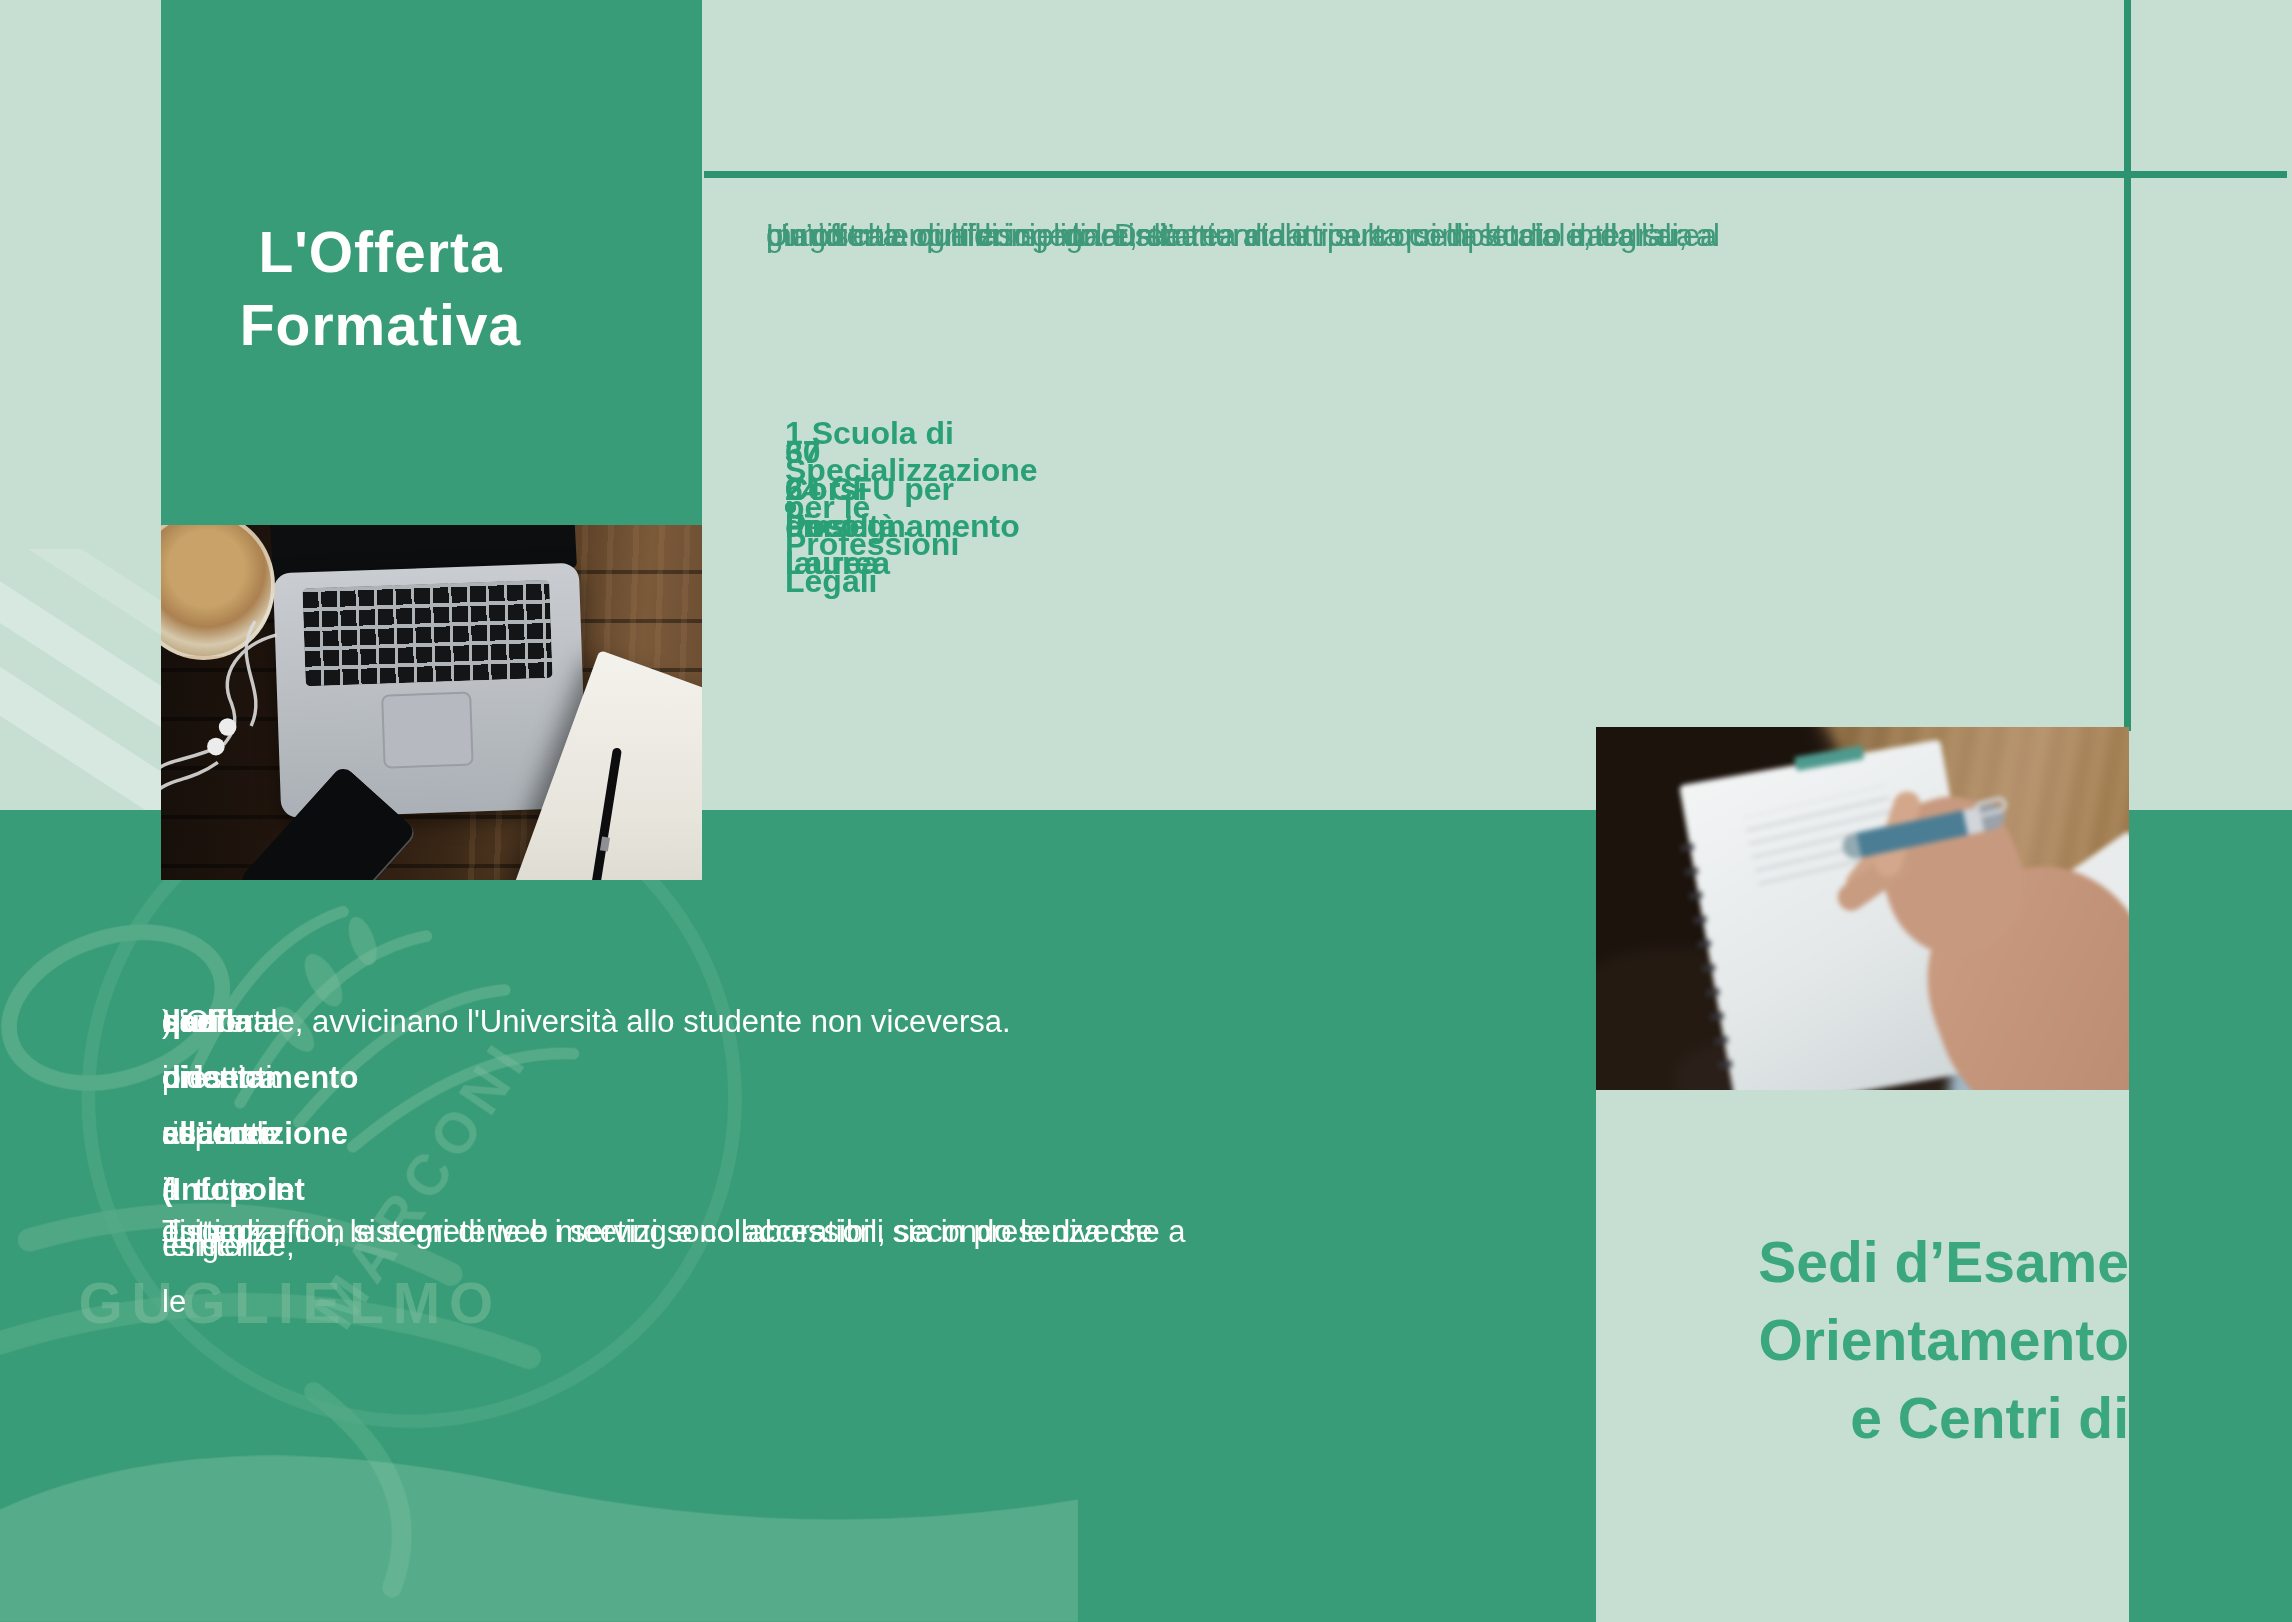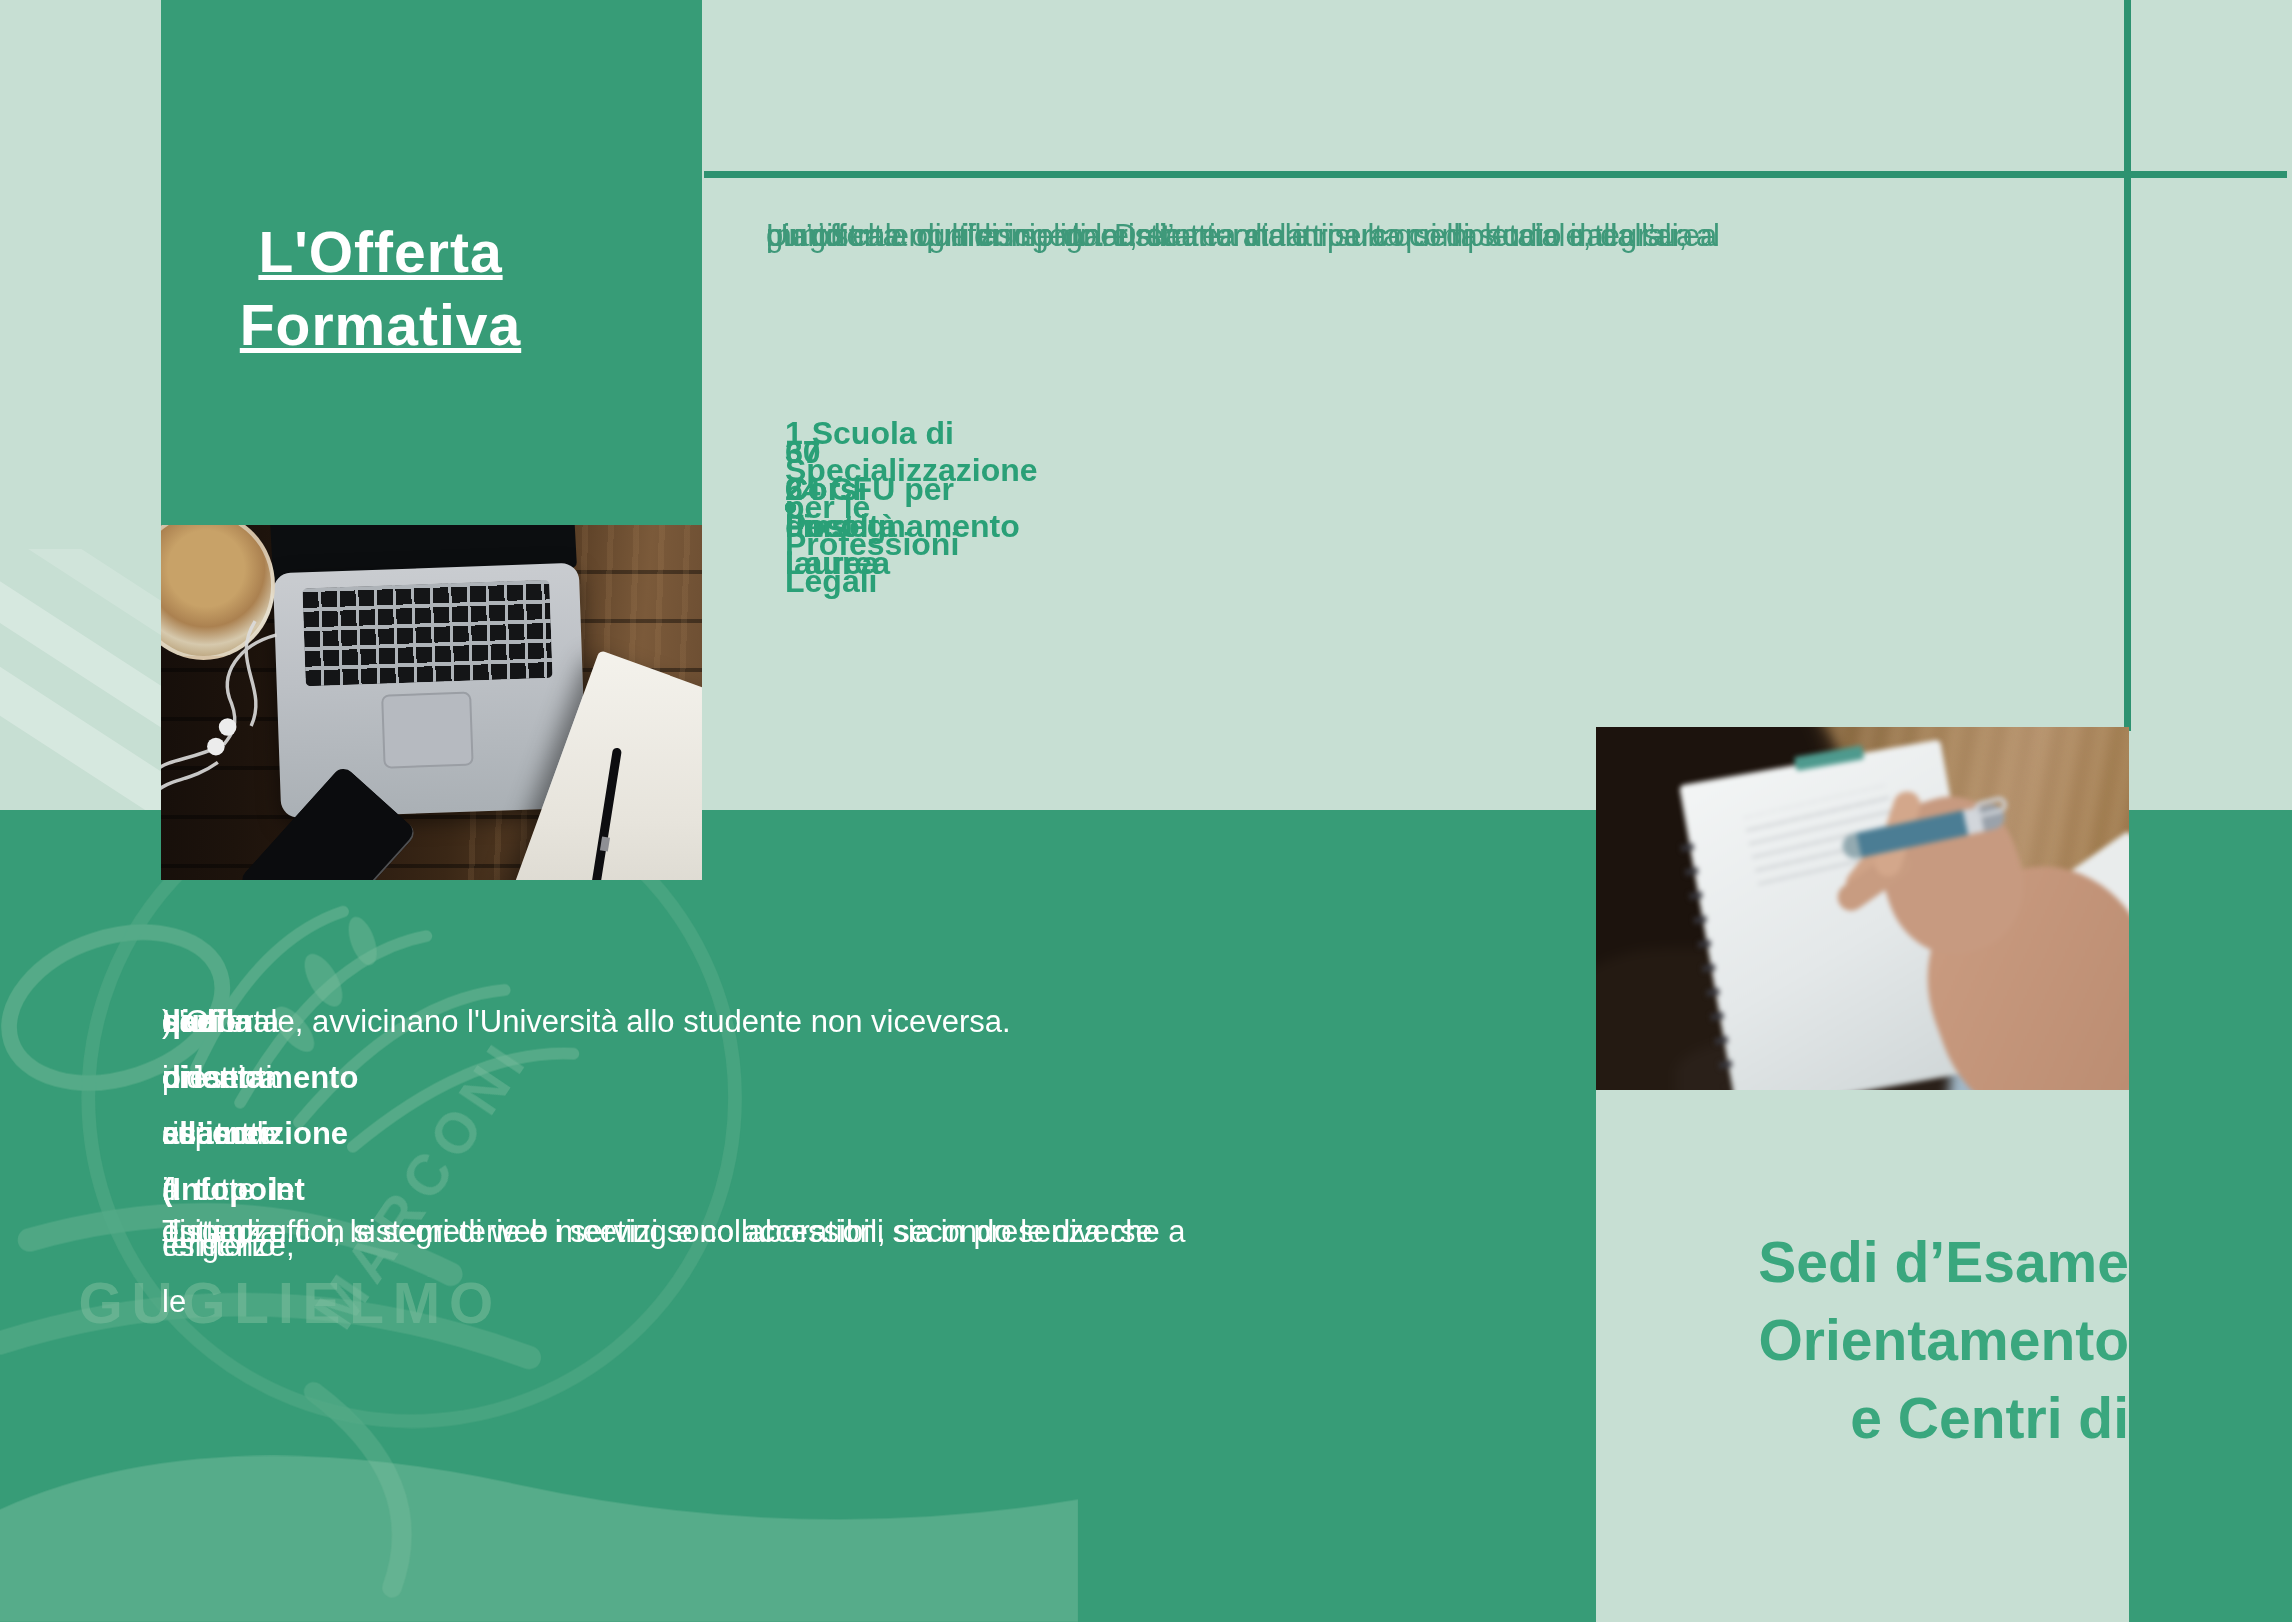--- a/index.html
+++ b/index.html
@@ -19,21 +19,21 @@
           clip-path:polygon(161px 0,1078px 0,1078px 1073px,0 1073px,0 261px,161px 261px);}
   .wm-svg text{font-family:"Liberation Sans",sans-serif;}
   .strip-deco{left:0;top:549px;width:161px;height:261px;overflow:hidden;}
   .strip-deco .bar{background:rgba(255,255,255,.28);border-radius:19.6px;}
   .bar1{left:-69px;top:9.8px;width:323px;height:29px;transform:rotate(33deg);opacity:.6;}
   .bar2{left:-78px;top:93px;width:333px;height:35px;transform:rotate(33deg);}
   .bar3{left:-93px;top:176px;width:353px;height:41px;transform:rotate(33deg);}
 
   
   .panel-title{left:161px;top:216px;width:439px;text-align:center;color:#fff;
-               font-size:57px;line-height:73px;font-weight:bold;letter-spacing:1px;text-decoration:underline;}
+               font-size:57px;line-height:73px;font-weight:bold;letter-spacing:1px;}
 
   
   .intro{left:766px;top:210px;width:1308px;color:#3f997a;font-size:31px;line-height:51px;}
   .intro .jl{position:relative;display:block;text-align:justify;text-align-last:justify;}
   .intro .ll{position:relative;display:block;text-align:left;}
 
   
   .bullets{left:785px;top:482px;width:1176px;list-style:none;margin:0;padding:0;}
   .bullets li{position:relative;display:flex;align-items:center;height:51px;
               color:#2aa077;font-size:32px;font-weight:bold;}

